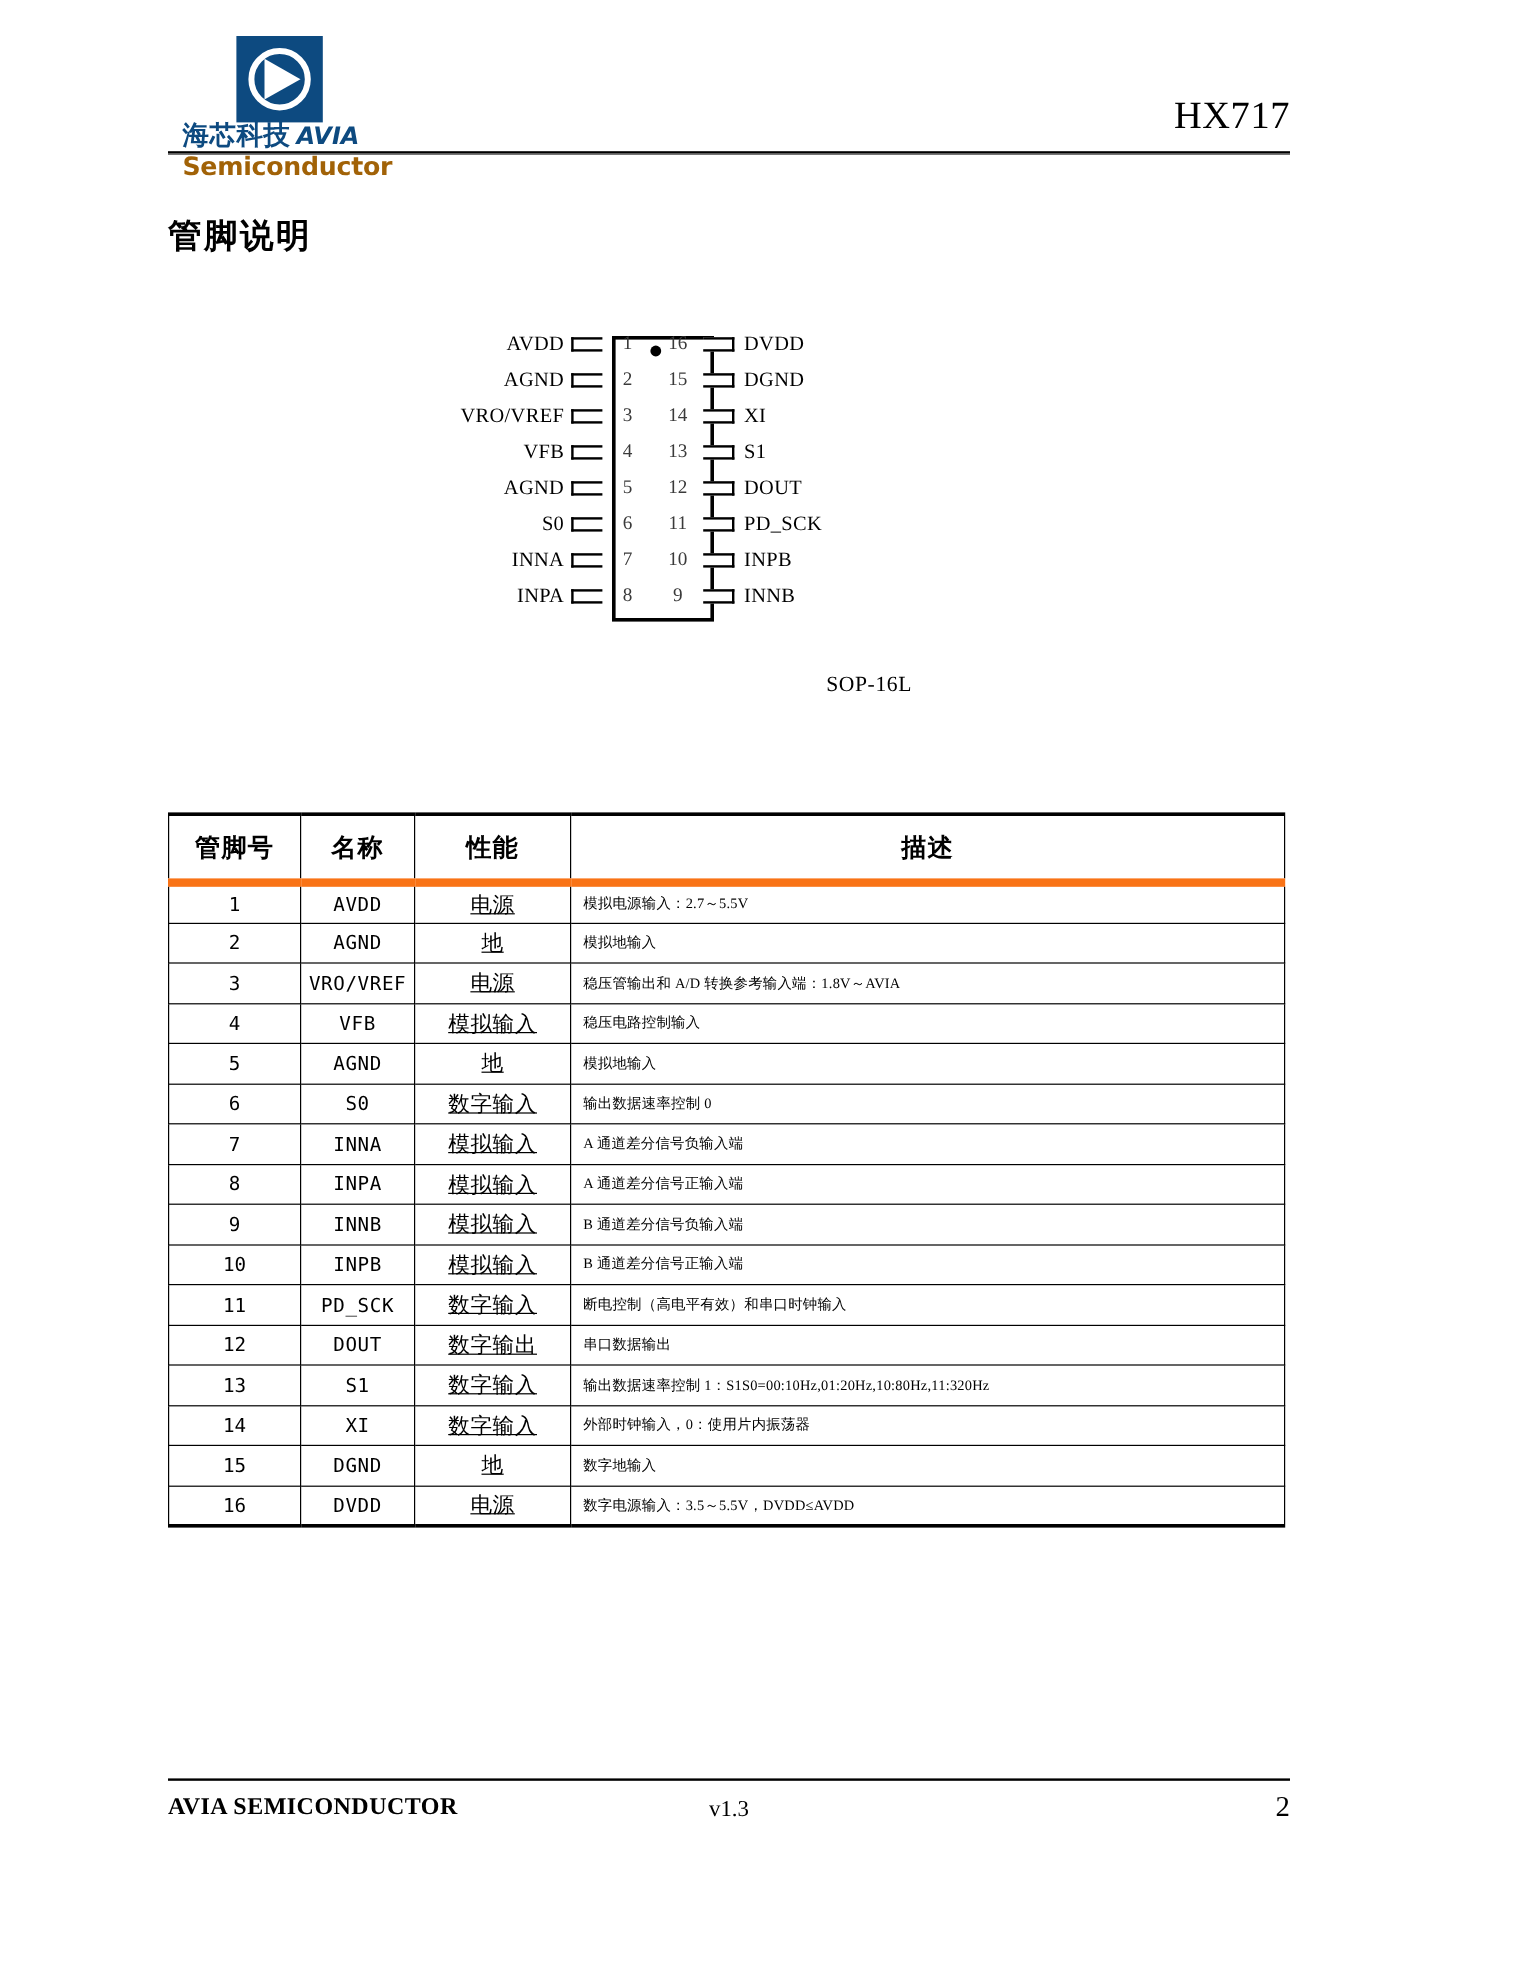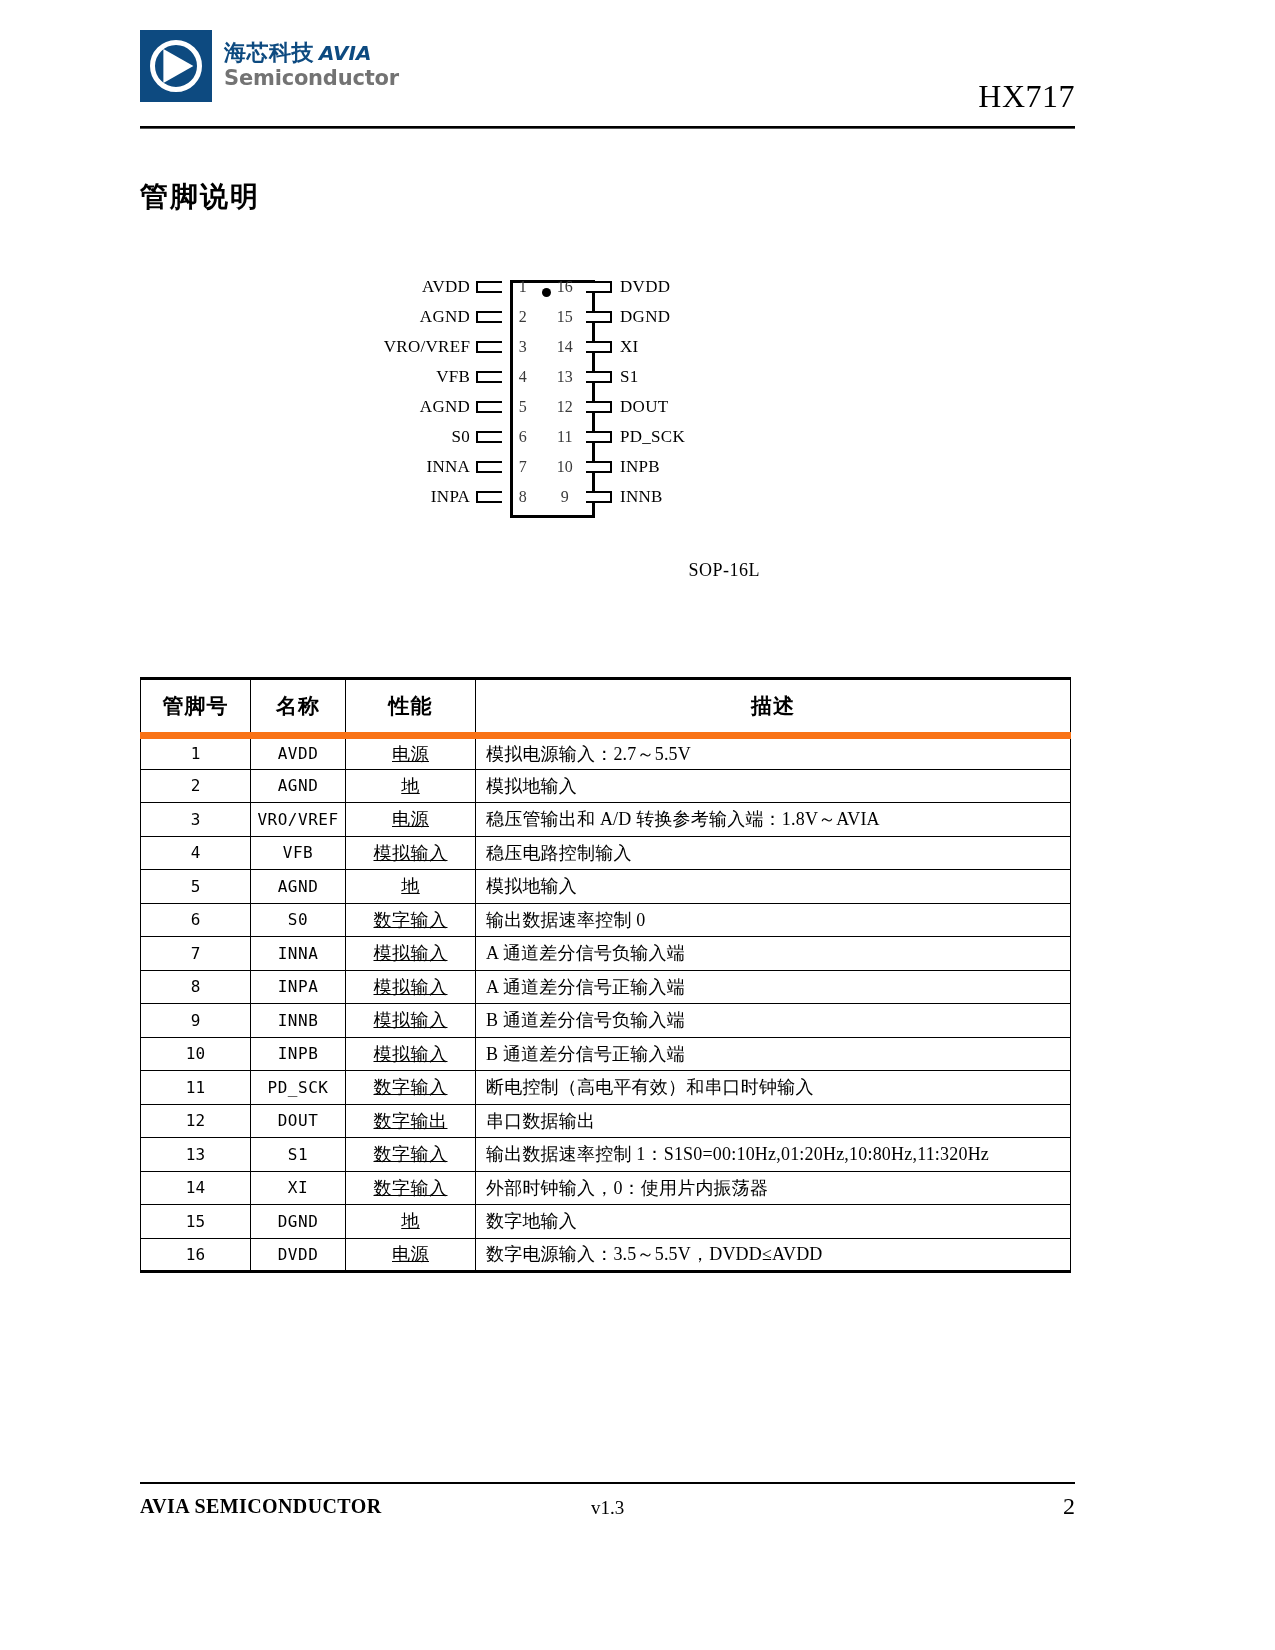--- a/index.html
+++ b/index.html
@@ -30,20 +30,21 @@
     top: 30px;
     width: 935px;
     height: 100px;
   }
   .logo-wrap {
     position: absolute;
     left: 0;
     top: 0;
     display: flex;
     align-items: center;
+    flex-direction: column;
   }
   .logo-mark {
     width: 72px;
     height: 72px;
     background: #0d4a80;
     position: relative;
     flex: none;
   }
   .logo-mark .ring {
     position: absolute;
@@ -86,21 +87,21 @@
     font-size: 20px;
     font-weight: bold;
     font-style: italic;
     letter-spacing: 0px;
     display: inline-block;
     vertical-align: baseline;
     margin-left: 5px;
   }
   .logo-semi {
     font-family: "DejaVu Sans", "Liberation Sans", sans-serif;
-    color: #737373;
+    color: #a16207;
     font-size: 21px;
     font-weight: bold;
     letter-spacing: -0.2px;
     display: block;
     margin-top: 1px;
   }
   .header-part {
     position: absolute;
     right: 0;
     top: 48px;
@@ -264,21 +265,21 @@
   .pin-table td.c-func {
     text-align: center;
     font-family: "Liberation Serif", "DejaVu Serif", serif;
     font-size: 18px;
     letter-spacing: 0.5px;
     text-decoration: underline;
   }
   .pin-table td.c-desc {
     text-align: left;
     font-family: "Liberation Serif", "DejaVu Serif", serif;
-    font-size: 18px;
+    font-size: 12px;
     padding-left: 10px;
     letter-spacing: 0.2px;
     white-space: nowrap;
   }
   col.w-num  { width: 110px; }
   col.w-name { width: 95px; }
   col.w-func { width: 130px; }
   col.w-desc { width: 595px; }
 
   .table-caption {

